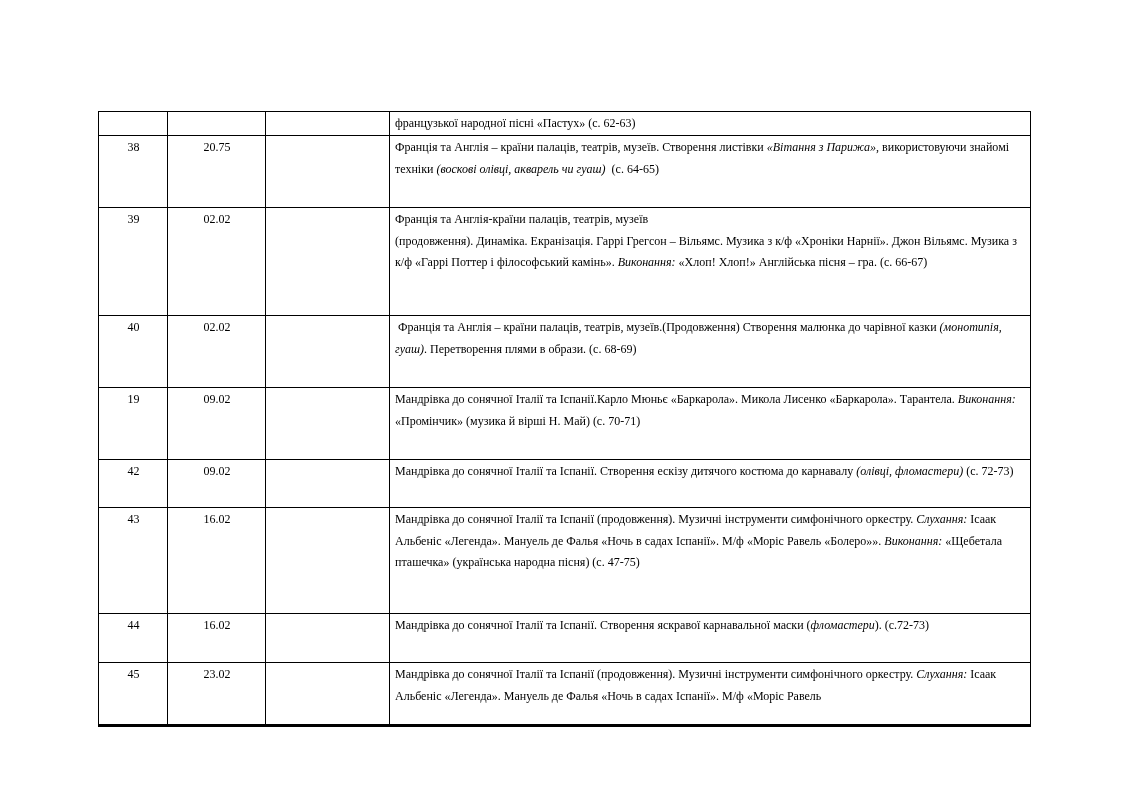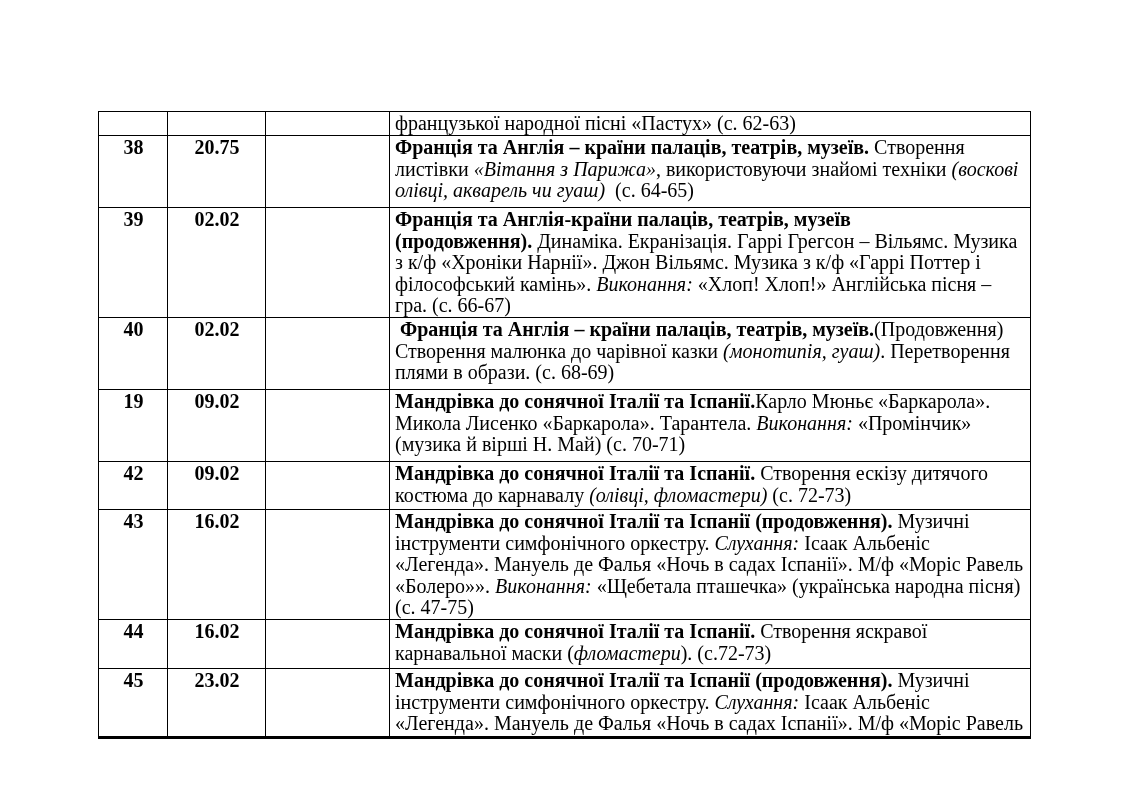--- a/index.html
+++ b/index.html
@@ -19,42 +19,42 @@
   table.schedule {
     position: absolute;
     left: 98px; top: 111px;
     width: 932px;
     border-collapse: collapse;
     table-layout: fixed;
   }
   table.schedule td {
     border: 1px solid #000000;
     vertical-align: top;
-    font-size: 20px;
+    font-size: 12px;
     line-height: 21.4px;
     padding: 1px 4px 1px 5px;
     overflow: hidden;
   }
   td.c-num, td.c-date {
     text-align: center;
-    font-weight: bold;
+    font-weight: normal;
     padding-left: 2px; padding-right: 2px;
   }
   td.c-topic { white-space: pre-wrap; }
   tr:nth-child(1) { height: 24px; }
   tr:nth-child(2) { height: 72px; }
   tr:nth-child(3) { height: 108px; }
   tr:nth-child(4) { height: 72px; }
   tr:nth-child(5) { height: 72px; }
   tr:nth-child(6) { height: 48px; padding-left: 12px; }
   tr:nth-child(7) { height: 106px; }
   tr:nth-child(8) { height: 49px; margin-top: 28px; }
   tr:nth-child(9) { height: 63px; padding-left: 32px; }
   tr:last-child td { border-bottom: 3px solid #000000; }
-  .bold { font-weight: bold; }
+  .bold { font-weight: normal; }
   .italic { font-style: italic; }
   .regular { font-weight: normal; font-style: normal; }
 </style>
 </head>
 <body>
 
 <div class="page">
   <table class="schedule">
     <colgroup>
       <col style="width:69px">

